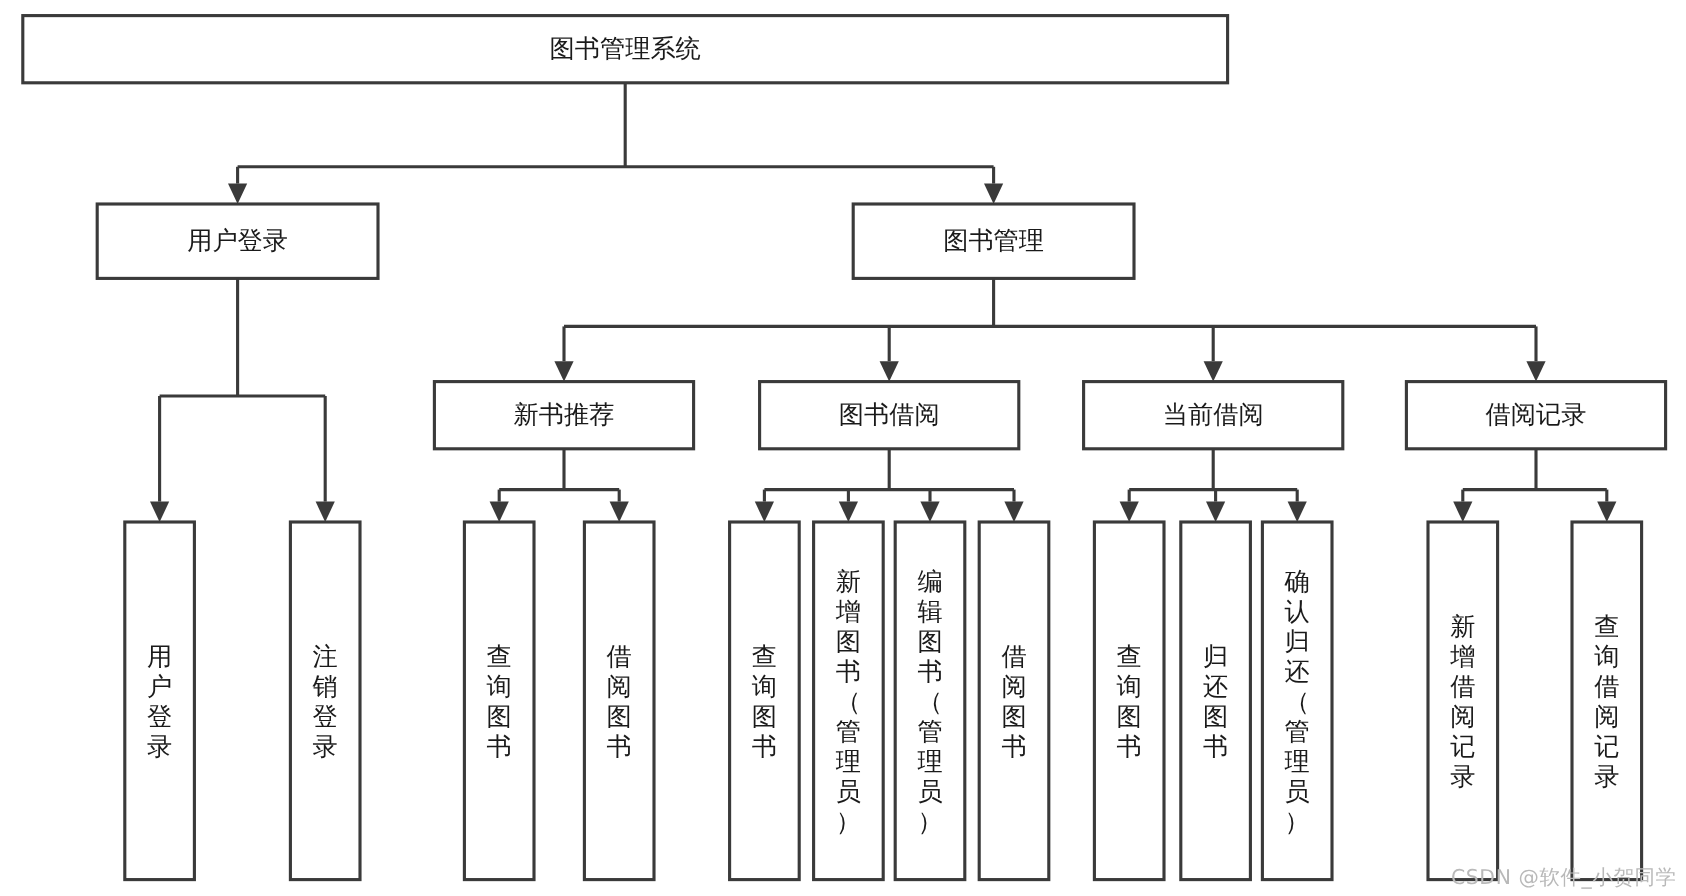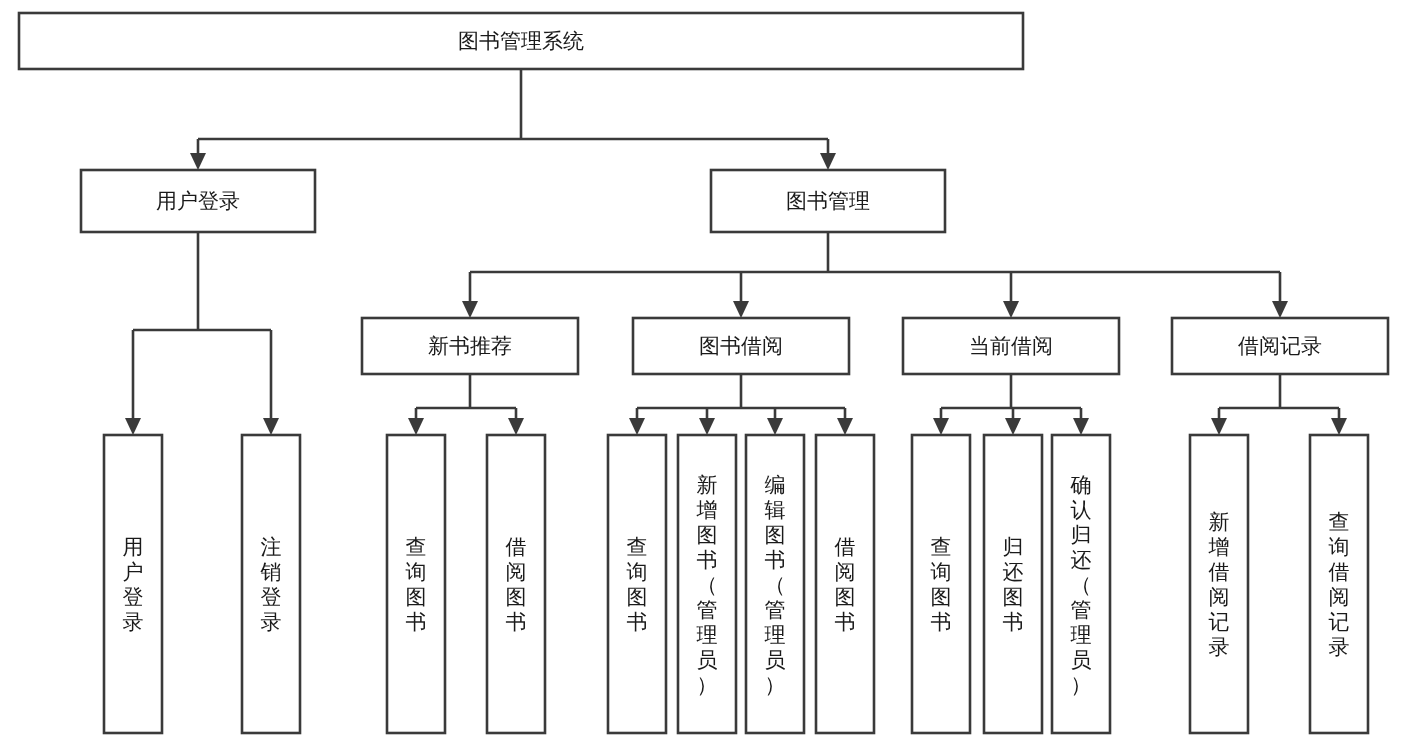--- a/index.html
+++ b/index.html
@@ -202,13 +202,14 @@
         <g>
           <rect x="1190" y="435" width="58" height="298" class="node-box"></rect>
           <text x="1219" y="529" class="node-label-v"><tspan x="1219" dy="0">新</tspan><tspan x="1219" dy="25">增</tspan><tspan x="1219" dy="25">借</tspan><tspan x="1219" dy="25">阅</tspan><tspan x="1219" dy="25">记</tspan><tspan x="1219" dy="25">录</tspan></text>
         </g>
         <g>
           <rect x="1310" y="435" width="58" height="298" class="node-box"></rect>
           <text x="1339" y="529" class="node-label-v"><tspan x="1339" dy="0">查</tspan><tspan x="1339" dy="25">询</tspan><tspan x="1339" dy="25">借</tspan><tspan x="1339" dy="25">阅</tspan><tspan x="1339" dy="25">记</tspan><tspan x="1339" dy="25">录</tspan></text>
         </g>
       </g>
   </svg>
+  <div class="watermark">CSDN @软件_小贺同学</div>
 </div>
 
 </body></html>

